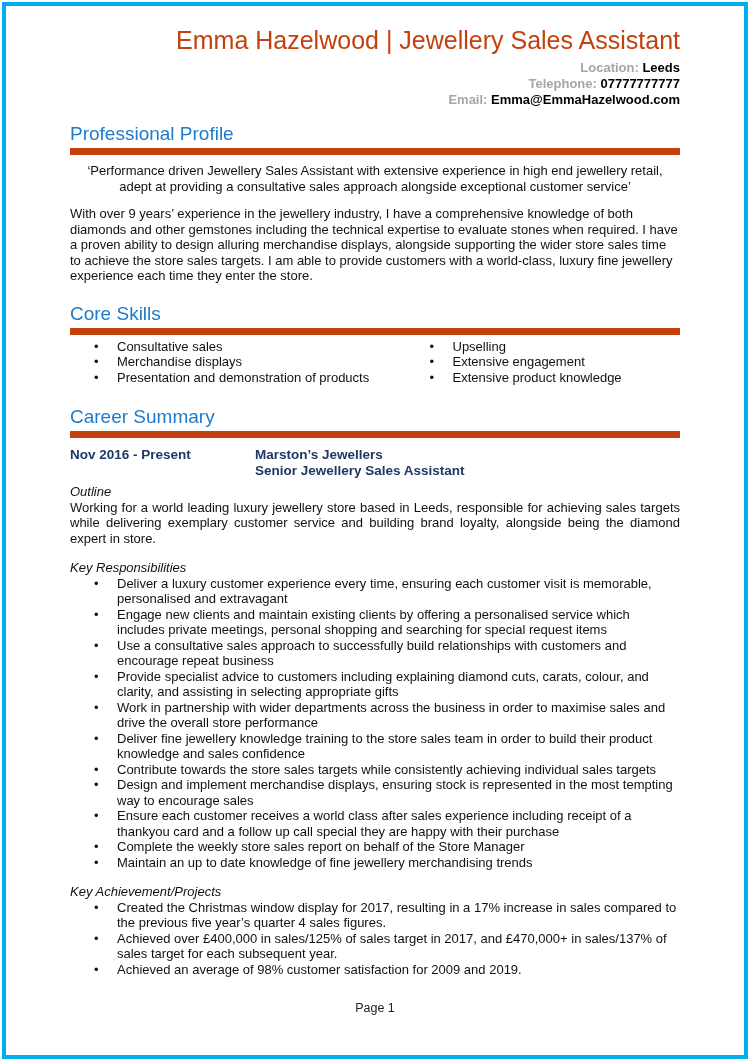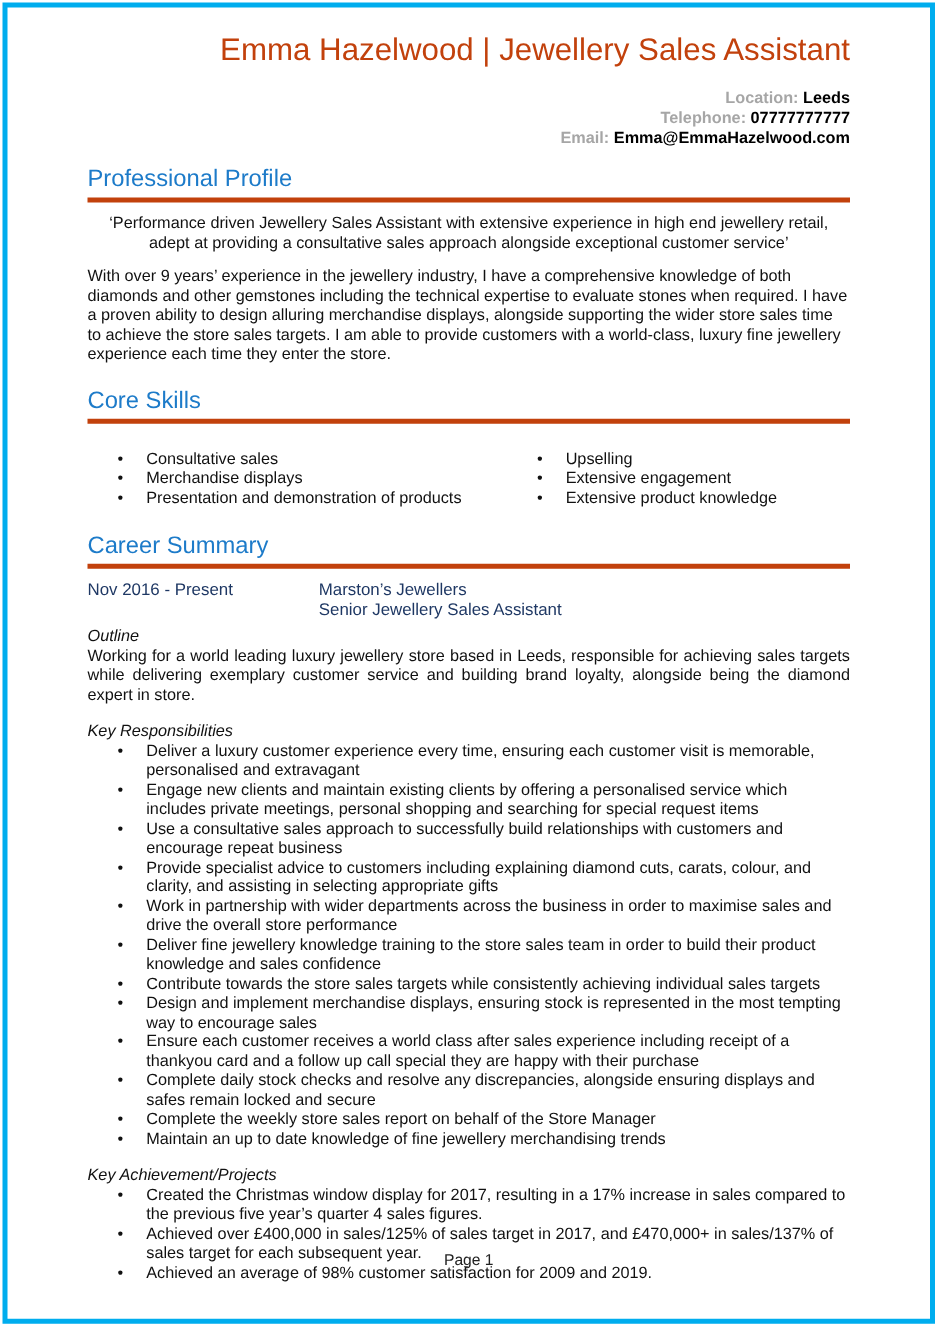--- a/index.html
+++ b/index.html
@@ -11,39 +11,39 @@
     position:absolute;inset:2px;border:4px solid #00ADEE;box-sizing:border-box;
   }
   .content{
     position:absolute;top:6px;left:6px;right:6px;bottom:6px;
     padding:22px 64px 0 64px;box-sizing:border-box;
   }
   h1.title{
     margin:0;font-size:25px;font-weight:400;color:#c2410c;
     text-align:right;line-height:25px;
   }
-  .contact{ text-align:right;font-size:13px;font-weight:700;line-height:16px;margin-top:17px; }
+  .contact{ text-align:right;font-size:13px;font-weight:700;line-height:16px;margin-top:7px; }
   .c-label{ color:#A6A6A6; }
   .c-value{ color:#000; }
   h2.section-heading{
     margin:0;font-size:19px;font-weight:400;color:#1D7BC9;
-    padding-bottom:3px;border-bottom:4px solid #c2410c;line-height:23px;
+    padding-bottom:3px;border-bottom:7px solid #c2410c;line-height:23px;
   }
   .sec-profile{ margin-top:14px; }
   .sec-skills{ margin-top:18px; }
   .sec-career{ margin-top:20px; }
   .quote{ margin-top:8px;text-align:center;font-size:13px;line-height:15.5px; }
   p.body-text{ margin:12px 0 0 0;font-size:13px;line-height:15.5px; }
-  .skills{ display:grid;grid-template-columns:55% 45%;margin-top:20px; }
+  .skills{ display:grid;grid-template-columns:55% 45%;margin-top:4px; }
   ul.bullets{ margin:0;padding:0;list-style:none;font-size:13px;line-height:15.5px; }
   ul.bullets li{ position:relative;padding-left:47px; }
   ul.bullets li::before{ content:"\2022";position:absolute;left:24px;top:0; }
   .job-head{
     display:grid;grid-template-columns:185px 1fr;margin-top:9px;
-    font-size:13.5px;font-weight:400;color:#1F3864;line-height:16px;
+    font-size:13.5px;font-weight:700;color:#1F3864;line-height:16px;
   }
   .job-role div{ margin:0; }
   .sub-label{ font-style:italic;font-size:13px;line-height:15.5px;margin-top:5px; }
   .sub-label.spaced{ margin-top:14px; }
   .justify{ text-align:justify; }
   p.outline-text{ margin:0;font-size:13px;line-height:15.5px; }
   .footer{
     position:absolute;bottom:46px;left:0;right:0;text-align:center;
     font-size:12.5px;color:#222;
   }
@@ -110,21 +110,20 @@
 
     <li>Deliver a luxury customer experience every time, ensuring each customer visit is memorable, personalised and extravagant</li>
         <li>Engage new clients and maintain existing clients by offering a personalised service which includes private meetings, personal shopping and searching for special request items</li>
         <li>Use a consultative sales approach to successfully build relationships with customers and encourage repeat business</li>
         <li>Provide specialist advice to customers including explaining diamond cuts, carats, colour, and clarity, and assisting in selecting appropriate gifts</li>
         <li>Work in partnership with wider departments across the business in order to maximise sales and drive the overall store performance</li>
         <li>Deliver fine jewellery knowledge training to the store sales team in order to build their product knowledge and sales confidence</li>
         <li>Contribute towards the store sales targets while consistently achieving individual sales targets</li>
         <li>Design and implement merchandise displays, ensuring stock is represented in the most tempting way to encourage sales</li>
         <li>Ensure each customer receives a world class after sales experience including receipt of a thankyou card and a follow up call special they are happy with their purchase</li>
-        <li>Complete daily stock checks and resolve any discrepancies, alongside ensuring displays and safes remain locked and secure</li>
         <li>Complete the weekly store sales report on behalf of the Store Manager</li>
         <li>Maintain an up to date knowledge of fine jewellery merchandising trends</li>
       </ul>
 
     <div class="sub-label spaced">Key Achievement/Projects</div>
     <ul class="bullets">
 
     <li>Created the Christmas window display for 2017, resulting in a 17% increase in sales compared to the previous five year’s quarter 4 sales figures.</li>
         <li>Achieved over £400,000 in sales/125% of sales target in 2017, and £470,000+ in sales/137% of sales target for each subsequent year.</li>
         <li>Achieved an average of 98% customer satisfaction for 2009 and 2019.</li>

